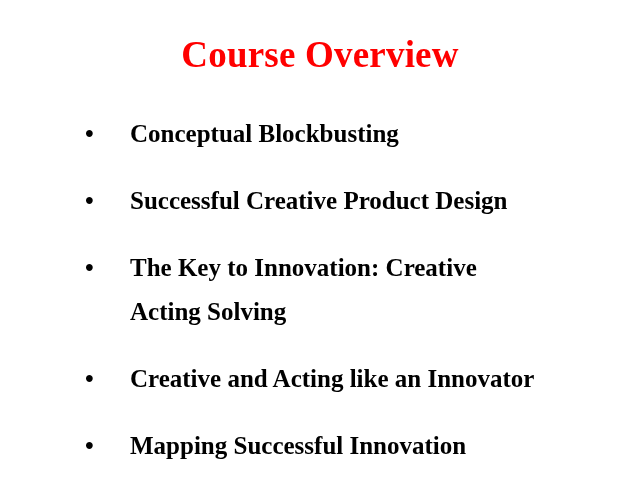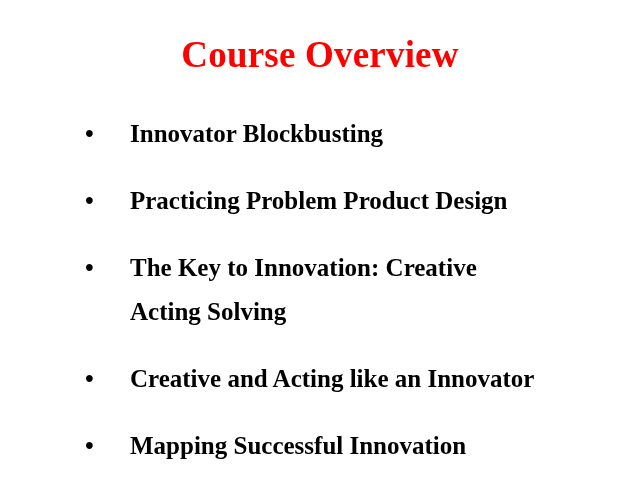--- a/index.html
+++ b/index.html
@@ -85,26 +85,26 @@
 <body>
 
 <div class="slide" style="background: rgb(255, 255, 255);">
 
   <div class="slide-title" style="color: rgb(255, 0, 0);">Course Overview</div>
 
   <ul class="bullet-list">
 
     <li class="bullet-item" style="color: rgb(0, 0, 0);">
       <span class="bullet-marker" style="color: rgb(0, 0, 0);">•</span>
-      <span class="bullet-text">Innovator Blockbusting</span>
+      <span class="bullet-text">Conceptual Blockbusting</span>
     </li>
 
     <li class="bullet-item" style="color: rgb(0, 0, 0);">
       <span class="bullet-marker" style="color: rgb(0, 0, 0);">•</span>
-      <span class="bullet-text">Practicing Problem Product Design</span>
+      <span class="bullet-text">Successful Creative Product Design</span>
     </li>
 
     <li class="bullet-item" style="color: rgb(0, 0, 0);">
       <span class="bullet-marker" style="color: rgb(0, 0, 0);">•</span>
       <span class="bullet-text">The Key to Innovation: Creative
 Acting Solving</span>
     </li>
 
     <li class="bullet-item" style="color: rgb(0, 0, 0);">
       <span class="bullet-marker" style="color: rgb(0, 0, 0);">•</span>

